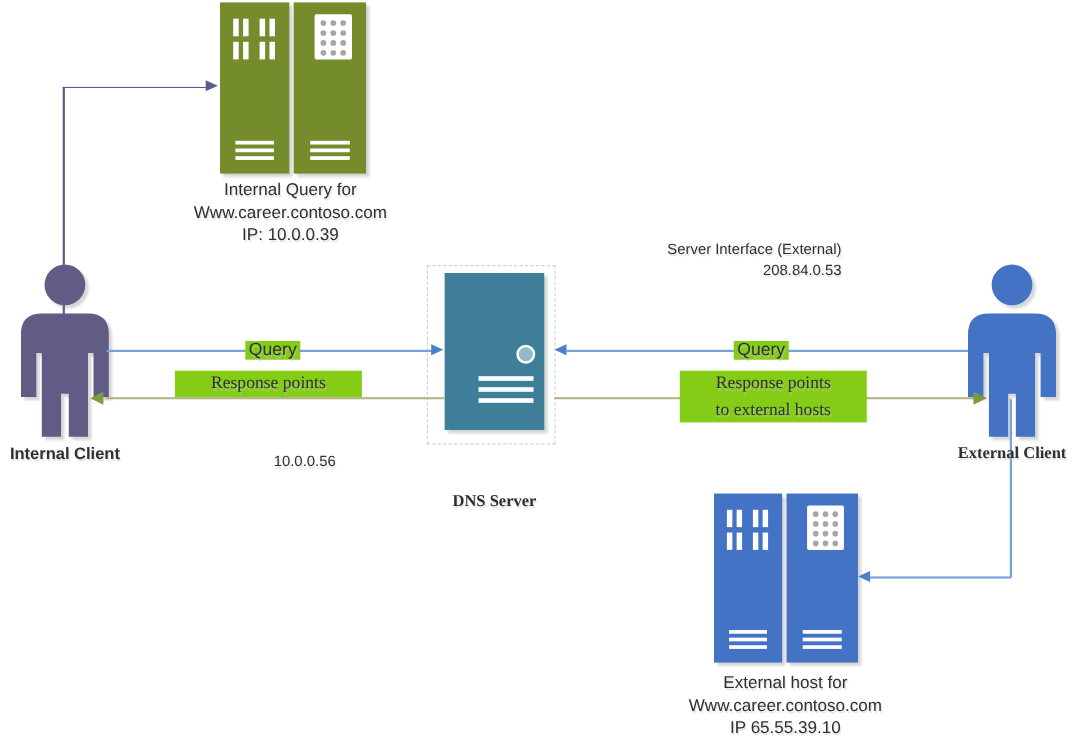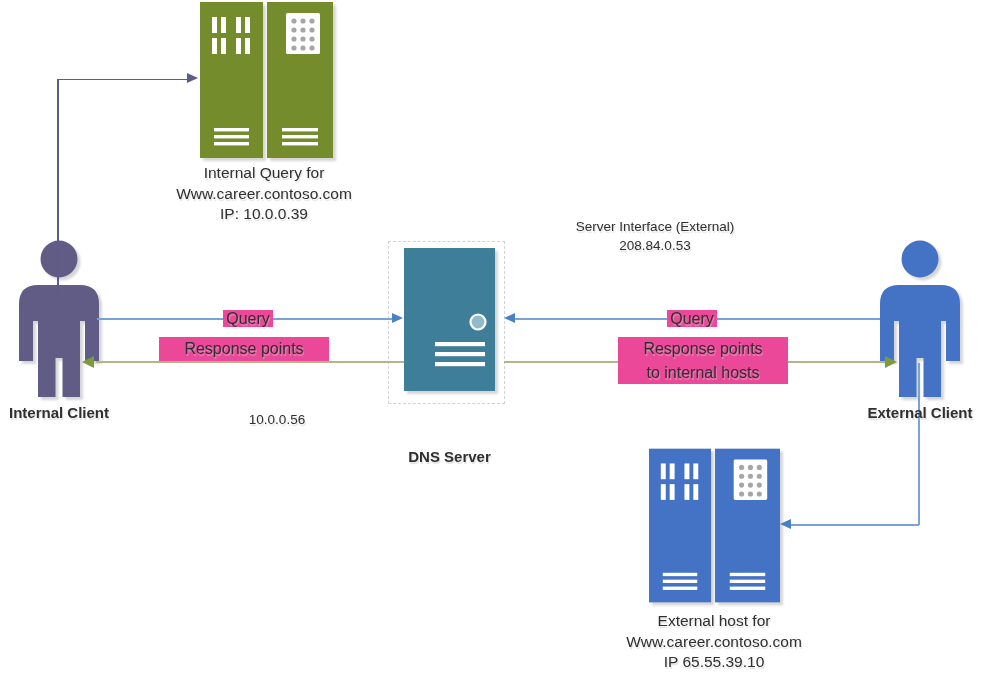--- a/index.html
+++ b/index.html
@@ -4,22 +4,22 @@
 <style>
   html,body{margin:0;padding:0;background:#fff;}
   #canvas{position:relative;width:983px;height:679px;background:#ffffff;overflow:hidden;
           font-family:"Liberation Sans",sans-serif;}
   .abs{position:absolute;}
   .t{position:absolute;color:var(--text);text-shadow:1px 2px 1px rgba(200,200,200,.55);text-align:center;}
   .t-host{font-size:15.5px;line-height:20.5px;text-align:center;}
   .t-bold{font-size:15px;font-weight:bold;}
   .t-edge{font-size:16px;line-height:23.5px;}
   .t-small{font-size:13.5px;line-height:19px;text-align:center;}
-  .center{text-align:center;}
-  .bgw{background:#ec4899;padding:0 3px;}
+  .center{text-align:center;font-family:Liberation Serif, serif;}
+  .bgw{background:#84cc16;padding:0 3px;}
   .icon{filter:drop-shadow(3px 3px 1px rgba(180,180,180,.55));}
   .hline{position:absolute;height:1.6px;}
   .vline{position:absolute;width:1.6px;}
   .q-line{background:var(--query-line);}
   .r-line{background:var(--response-line);height:1.9px;}
   .p-line{background:var(--purple-connector);}
   .b-line{background:var(--blue-connector);}
   .tri{position:absolute;width:0;height:0;}
   .tri-right-q{border-top:5.5px solid transparent;border-bottom:5.5px solid transparent;border-left:11px solid var(--query-arrow);}
   .tri-left-q{border-top:5.5px solid transparent;border-bottom:5.5px solid transparent;border-right:11px solid var(--query-arrow);}
@@ -54,21 +54,21 @@
   </div>
 
   <div class="hline q-line z3" style="left:515px;top:318px;width:365px;"></div>
   <div class="tri tri-left-q z3" style="left:504px;top:313px;"></div>
   <div class="t t-edge z4" style="left:630px;top:307px;width:124px;text-align:center;"><span class="bgw">Query</span></div>
 
   <div class="hline r-line z3" style="left:504px;top:361px;width:382px;"></div>
   <div class="tri tri-right-r z3" style="left:885px;top:356px;"></div>
   <div class="t t-edge bgw center z4" style="left:618px;top:337px;width:164px;">
     <div>Response points</div>
-    <div>to internal hosts</div>
+    <div>to external hosts</div>
   </div>
 
   <svg class="abs icon z2" style="left:200px;top:2px;" width="133" height="156" viewBox="0 0 133 156">
     <rect x="0" y="0" width="63" height="156" fill="var(--green-server)"></rect>
     <rect x="67" y="0" width="66" height="156" fill="var(--green-server)"></rect>
     <g fill="#ffffff">
       <rect x="12" y="15" width="5" height="16"></rect>
         <rect x="21" y="15" width="5" height="16"></rect>
       <rect x="36" y="15" width="5" height="16"></rect>
         <rect x="45" y="15" width="5" height="16"></rect>
@@ -167,21 +167,21 @@
         <circle cx="103" cy="46" r="2.6"></circle>
         <circle cx="112" cy="46" r="2.6"></circle>
     </g>
   </svg>
   <div class="t t-host z4" style="left:594px;top:611px;width:240px;">
     <div>External host for</div>
     <div>Www.career.contoso.com</div>
     <div>IP 65.55.39.10</div>
   </div>
 
-  <div class="t t-small z4" style="left:545px;top:217px;width:220px;">
+  <div class="t t-small z4" style="left:545px;top:217px;width:220px;text-align:right;">
     <div>Server Interface (External)</div>
     <div>208.84.0.53</div>
   </div>
   <div class="t t-small z4" style="left:167px;top:410px;width:220px;">
     <div>10.0.0.56</div>
   </div>
 
 </div>
 
 </body></html>

